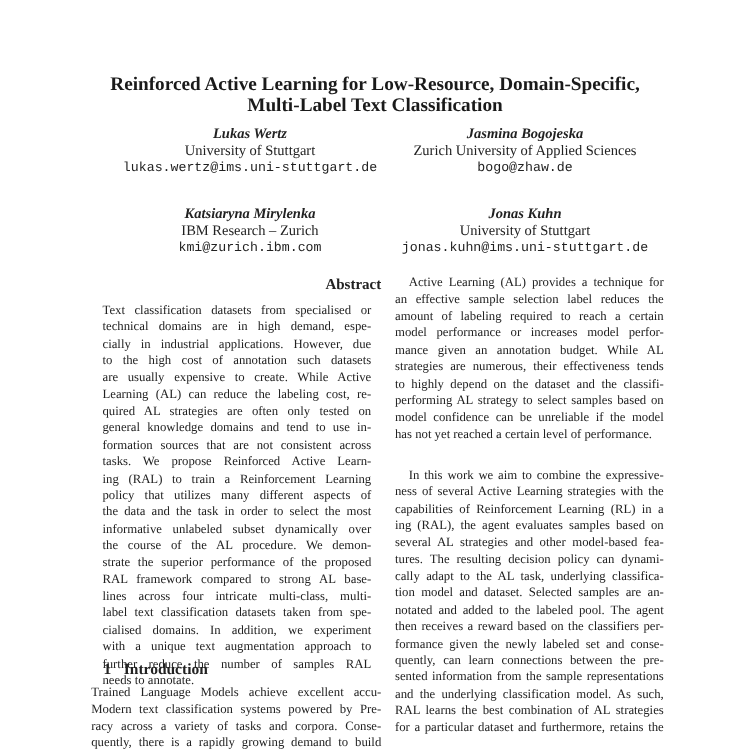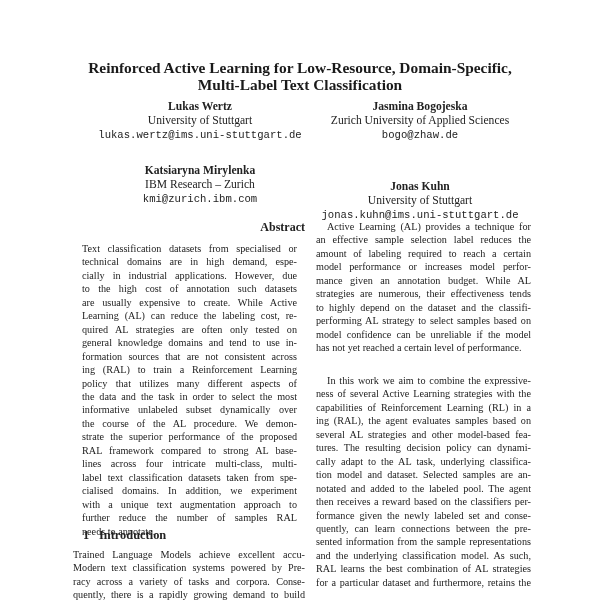--- a/index.html
+++ b/index.html
@@ -1,24 +1,24 @@
 <!DOCTYPE html>
 <html><head>
 <meta charset="utf-8">
 <style>
   html, body { margin: 0; padding: 0; background: #ffffff; }
   body { width: 600px; height: 600px; overflow: hidden; position: relative; font-family: "Liberation Serif", serif; color: #222; }
   .title { position: absolute; top: 59px; left: 0; width: 600px; text-align: center; font-weight: bold; font-size: 15.4px; line-height: 17px; color: #1a1a1a; }
   .author { position: absolute; text-align: center; width: 240px; font-size: 11.6px; line-height: 14px; }
-  .author .name { font-weight: bold; }
+  .author .name { font-weight: bold; font-style: italic; }
   .author .email { font-family: "Liberation Mono", monospace; font-size: 10.6px; }
   .a1 { left: 80px; top: 100px; }
   .a2 { left: 300px; top: 100px; }
   .a3 { left: 80px; top: 164px; }
-  .a4 { left: 300px; top: 180px; }
+  .a4 { left: 300px; top: 164px; }
   .col { position: absolute; font-size: 10.2px; line-height: 13.45px; text-align: justify; }
   .col .line { display: block; white-space: nowrap; text-align-last: justify; }
   .col .line.last { text-align-last: left; }
   .left { left: 73px; width: 232px; }
   .right { left: 316px; width: 215px; }
   .abstract-head { position: absolute; top: 220px; left: 73px; width: 232px; text-align: right; font-weight: bold; font-size: 12px; }
   .intro-head { position: absolute; top: 528px; left: 73px; font-weight: bold; font-size: 12.4px; text-align: center; }
   .intro-head .num { display: inline-block; width: 26px; }
   .indent { padding-left: 11px; }
 </style>
@@ -56,20 +56,21 @@
 <div class="col left" id="abstract-body" style="top:242px; left:82px; width:215px;">
     <span class="line">Text classification datasets from specialised or</span>
     <span class="line">technical domains are in high demand, espe-</span>
     <span class="line">cially in industrial applications. However, due</span>
     <span class="line">to the high cost of annotation such datasets</span>
     <span class="line">are usually expensive to create. While Active</span>
     <span class="line">Learning (AL) can reduce the labeling cost, re-</span>
     <span class="line">quired AL strategies are often only tested on</span>
     <span class="line">general knowledge domains and tend to use in-</span>
     <span class="line">formation sources that are not consistent across</span>
+    <span class="line">tasks. We propose Reinforced Active Learn-</span>
     <span class="line">ing (RAL) to train a Reinforcement Learning</span>
     <span class="line">policy that utilizes many different aspects of</span>
     <span class="line">the data and the task in order to select the most</span>
     <span class="line">informative unlabeled subset dynamically over</span>
     <span class="line">the course of the AL procedure. We demon-</span>
     <span class="line">strate the superior performance of the proposed</span>
     <span class="line">RAL framework compared to strong AL base-</span>
     <span class="line">lines across four intricate multi-class, multi-</span>
     <span class="line">label text classification datasets taken from spe-</span>
     <span class="line">cialised domains. In addition, we experiment</span>

